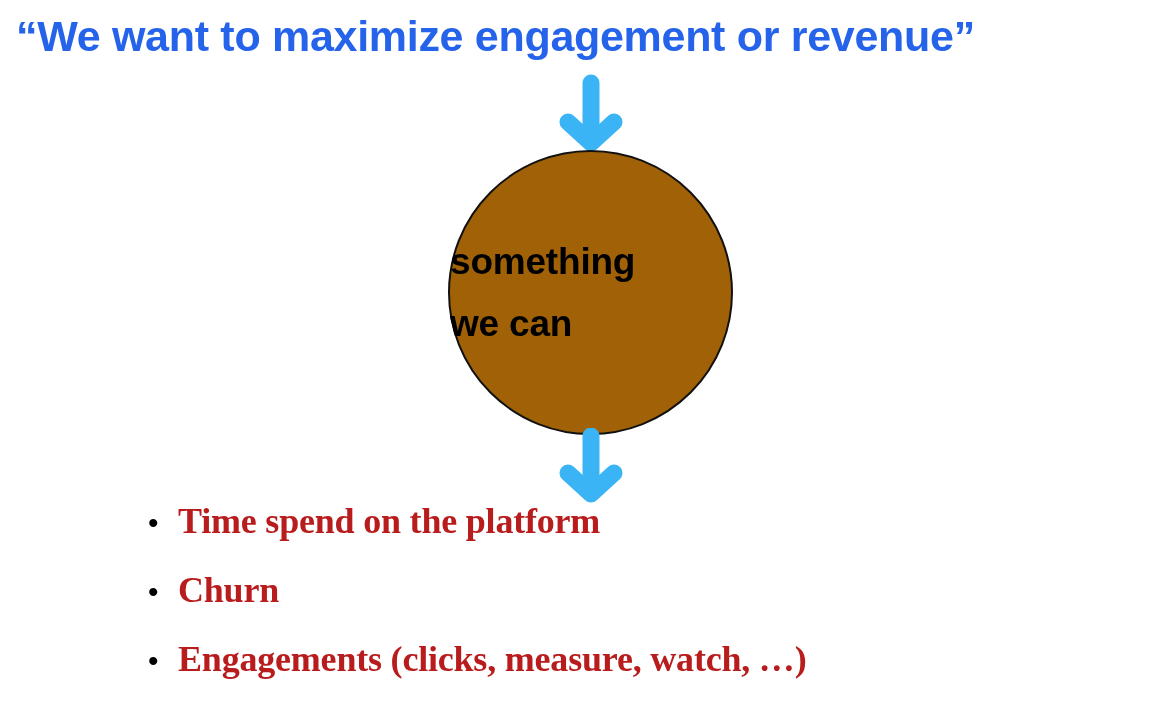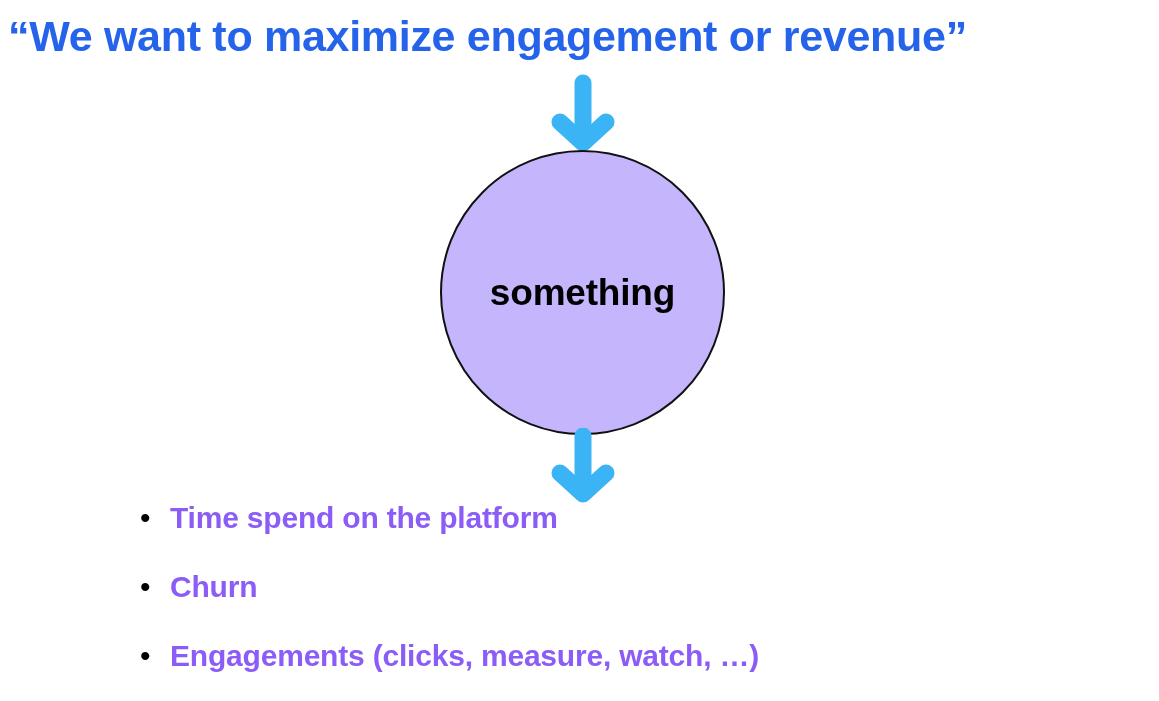--- a/index.html
+++ b/index.html
@@ -9,20 +9,21 @@
   }
   body {
     font-family: "Liberation Sans", sans-serif;
   }
   #slide {
     position: relative;
     width: 1132px;
     height: 701px;
     background: #ffffff;
     overflow: hidden;
+    margin-left: 8px;
   }
 
   
   #title {
     position: absolute;
     left: 8px;
     top: 12px;
     width: 1145px;
     font-size: 43px;
     font-weight: bold;
@@ -52,26 +53,26 @@
   }
 
   
   #circle-node {
     position: absolute;
     left: 440px;
     top: 150px;
     width: 285px;
     height: 285px;
     border-radius: 50%;
-    background: #c4b5fd;
+    background: #a16207;
     border: 2px solid #111111;
     box-sizing: border-box;
     display: flex;
     flex-direction: column;
-    align-items: center;
+    align-items: flex-start;
     justify-content: center;
   }
   #circle-node .cline {
     font-size: 37px;
     font-weight: bold;
     color: #000000;
     line-height: 1.65;
     text-align: center;
     letter-spacing: -0.2px;
     white-space: nowrap;
@@ -91,44 +92,46 @@
   }
   .bullet-dot {
     width: 30px;
     flex: 0 0 30px;
     font-size: 30px;
     line-height: 1;
     color: #000000;
     text-align: left;
   }
   .bullet-text {
-    font-size: 30px;
+    font-size: 36px;
     font-weight: bold;
-    color: #8b5cf6;
+    color: #b91c1c;
     letter-spacing: -0.2px;
     line-height: 1;
     white-space: nowrap;
+    font-family: Liberation Serif, serif;
   }
 </style>
 </head>
 <body>
 
 <div id="slide">
 
   <div id="title">“We want to maximize engagement or revenue”</div>
 
   <svg id="arrow-top" class="arrow" viewBox="0 0 72 80">
     <g fill="none" stroke="#3BB4F5" stroke-width="17" stroke-linecap="round" stroke-linejoin="round">
       <line x1="36" y1="9" x2="36" y2="65"></line>
       <polyline points="13,48 36,69 59,48"></polyline>
     </g>
   </svg>
 
   <div id="circle-node">
     <div class="cline">something</div>
+    <div class="cline">we can</div>
   </div>
 
   <svg id="arrow-bottom" class="arrow" viewBox="0 0 72 78">
     <g fill="none" stroke="#3BB4F5" stroke-width="17" stroke-linecap="round" stroke-linejoin="round">
       <line x1="36" y1="8" x2="36" y2="62"></line>
       <polyline points="13,45 36,66 59,45"></polyline>
     </g>
   </svg>
 
   <div id="bullet-list">

